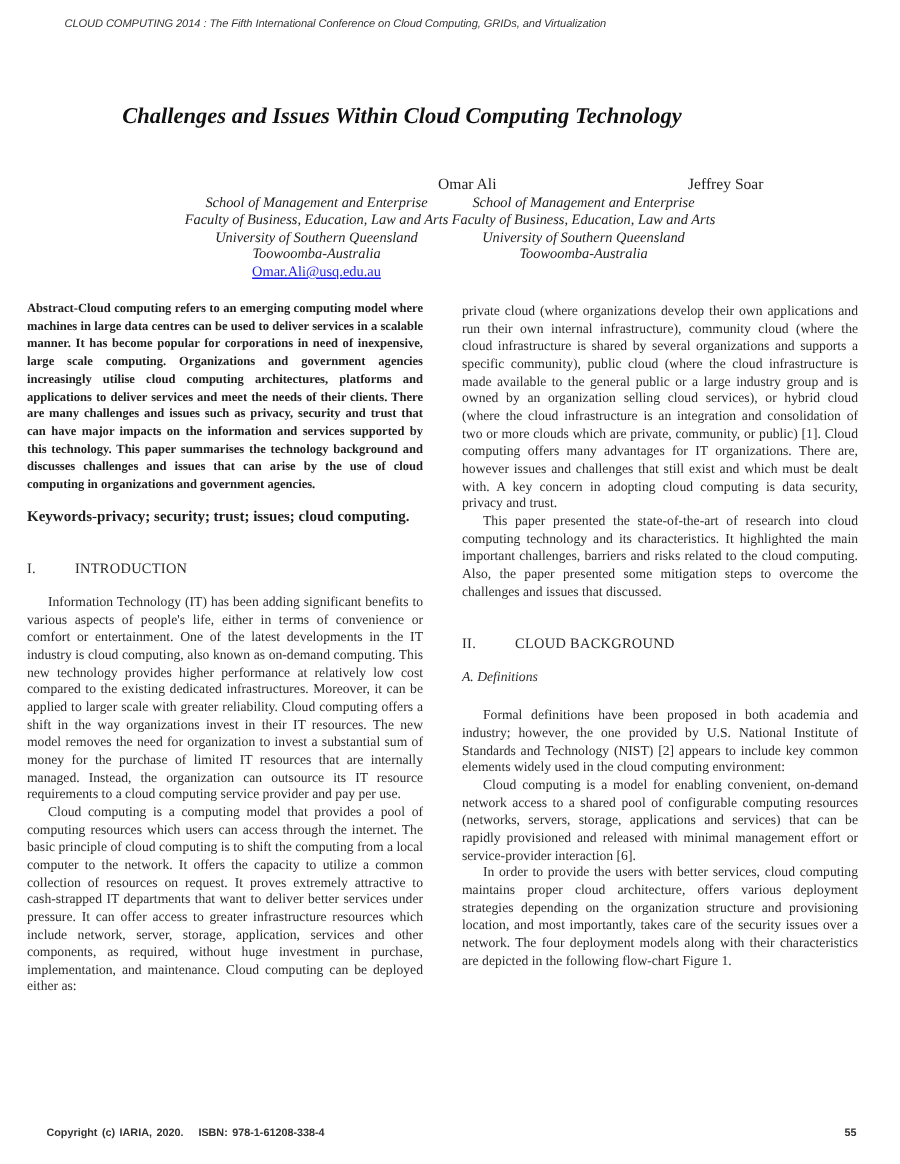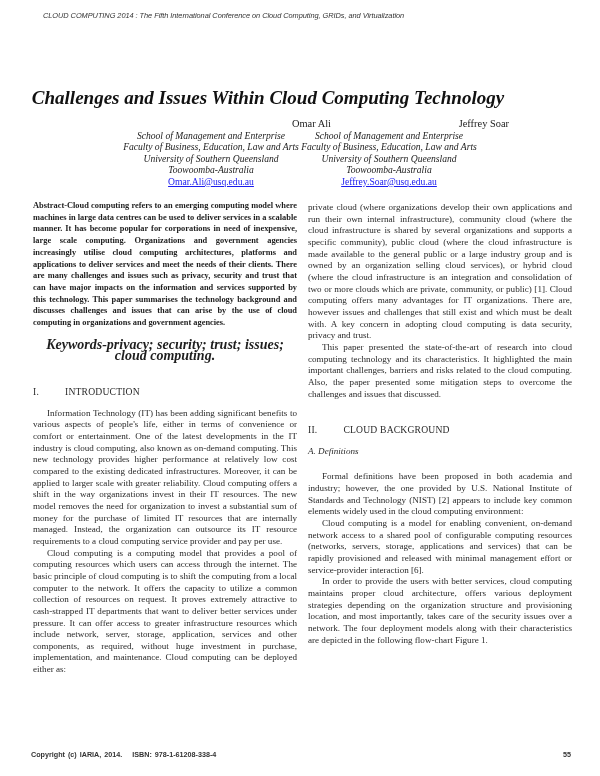--- a/index.html
+++ b/index.html
@@ -1,29 +1,29 @@
 <!DOCTYPE html>
 <html><head>
 <meta charset="utf-8">
 <style>
   html, body { margin:0; padding:0; background:#fff; }
   body { width:600px; height:776px; position:relative; overflow:hidden; font-family:"Liberation Serif", serif; color:#222; }
   .running-head { position:absolute; left:43px; top:11px; font-family:"Liberation Sans", sans-serif; font-style:italic; font-size:7.4px; color:#333; letter-spacing:-0.05px; }
-  .title { position:absolute; left:0; width:536px; top:87px; text-align:center; font-weight:bold; font-style:italic; font-size:19px; color:#111; }
+  .title { position:absolute; left:0; width:536px; top:70px; text-align:center; font-weight:bold; font-style:italic; font-size:15px; color:#111; }
   .author { position:absolute; top:118px; width:240px; text-align:center; font-size:9.6px; line-height:11.6px; }
   .author .name { font-size:10.4px; font-style:normal; color:#222;text-align:right; }
   .author .aff { font-style:italic; color:#222; }
   .author a { color:#1a1aee; text-decoration:underline; }
   #author1 { left:91px; }
   #author2 { left:269px; }
   .col { position:absolute; width:264px; font-size:9.1px; line-height:11.65px; text-align:justify; color:#2a2a2a; }
-  #col-left { left:33px; top:200px; }
+  #col-left { left:18px; top:200px; }
   #col-right { left:308px; top:202px; }
   .abstract { font-weight:bold; color:#1e1e1e; font-size:8.4px; line-height:11.7px; }
-  .keywords { font-weight:bold; font-style:italic; text-align:center; margin-top:10px; font-size:14px; color:#1e1e1e; }
+  .keywords { font-weight:bold; margin-top:10px; font-size:10px; color:#1e1e1e; }
   .section-heading { text-align:left; margin:24px 0 10px 0; font-size:9.6px; letter-spacing:0.2px; }
   .section-heading .num { display:inline-block; margin-right:26px; }
   .para { text-indent:14px; margin:0; }
   .sub-heading { font-style:italic; margin:0 0 14px 0; }
   .footer-copy { position:absolute; left:31px; top:750px; font-family:"Liberation Sans", sans-serif; font-weight:bold; font-size:7.2px; color:#333; word-spacing:1px; }
   .footer-copy .isbn { margin-left:10px; }
   .page-num { position:absolute; left:563px; top:750px; font-family:"Liberation Sans", sans-serif; font-weight:bold; font-size:7.2px; color:#333; }
 </style>
 </head>
 <body>
@@ -40,21 +40,20 @@
   <div class="aff">Toowoomba-Australia</div>
   <div><a>Omar.Ali@usq.edu.au</a></div>
 </div>
 
 <div id="author2" class="author">
   <div class="name">Jeffrey Soar</div>
   <div class="aff">School of Management and Enterprise</div>
   <div class="aff">Faculty of Business, Education, Law and Arts</div>
   <div class="aff">University of Southern Queensland</div>
   <div class="aff">Toowoomba-Australia</div>
-  <div><a>Jeffrey.Soar@usq.edu.au</a></div>
 </div>
 
 <div id="col-left" class="col">
   <p class="abstract" style="margin:0">Abstract-Cloud computing refers to an emerging computing model where machines in large data centres can be used to deliver services in a scalable manner. It has become popular for corporations in need of inexpensive, large scale computing. Organizations and government agencies increasingly utilise cloud computing architectures, platforms and applications to deliver services and meet the needs of their clients. There are many challenges and issues such as privacy, security and trust that can have major impacts on the information and services supported by this technology. This paper summarises the technology background and discusses challenges and issues that can arise by the use of cloud computing in organizations and government agencies.</p>
   <p class="keywords">Keywords-privacy; security; trust; issues; cloud computing.</p>
   <div class="section-heading">
     <span class="num">I.</span><span>INTRODUCTION</span>
   </div>
   <p class="para">Information Technology (IT) has been adding significant benefits to various aspects of people's life, either in terms of convenience or comfort or entertainment. One of the latest developments in the IT industry is cloud computing, also known as on-demand computing. This new technology provides higher performance at relatively low cost compared to the existing dedicated infrastructures. Moreover, it can be applied to larger scale with greater reliability. Cloud computing offers a shift in the way organizations invest in their IT resources. The new model removes the need for organization to invest a substantial sum of money for the purchase of limited IT resources that are internally managed. Instead, the organization can outsource its IT resource requirements to a cloud computing service provider and pay per use.</p>
   <p class="para">Cloud computing is a computing model that provides a pool of computing resources which users can access through the internet. The basic principle of cloud computing is to shift the computing from a local computer to the network. It offers the capacity to utilize a common collection of resources on request. It proves extremely attractive to cash-strapped IT departments that want to deliver better services under pressure. It can offer access to greater infrastructure resources which include network, server, storage, application, services and other components, as required, without huge investment in purchase, implementation, and maintenance. Cloud computing can be deployed either as:</p>
@@ -66,15 +65,15 @@
   <div class="section-heading" style="margin-top:24px">
     <span class="num">II.</span><span>CLOUD BACKGROUND</span>
   </div>
   <p class="sub-heading">A. Definitions</p>
   <p class="para">Formal definitions have been proposed in both academia and industry; however, the one provided by U.S. National Institute of Standards and Technology (NIST) [2] appears to include key common elements widely used in the cloud computing environment:</p>
   <p class="para">Cloud computing is a model for enabling convenient, on-demand network access to a shared pool of configurable computing resources (networks, servers, storage, applications and services) that can be rapidly provisioned and released with minimal management effort or service-provider interaction [6].</p>
   <p class="para">In order to provide the users with better services, cloud computing maintains proper cloud architecture, offers various deployment strategies depending on the organization structure and provisioning location, and most importantly, takes care of the security issues over a network. The four deployment models along with their characteristics are depicted in the following flow-chart Figure 1.</p>
 </div>
 
 <div class="footer-copy">
-  <span>Copyright (c) IARIA, 2014.</span><span class="isbn">ISBN:  978-1-61208-338-4</span>
+  <span>Copyright (c) IARIA, 2020.</span><span class="isbn">ISBN:  978-1-61208-338-4</span>
 </div>
 <div class="page-num">55</div>
 
 </body></html>

